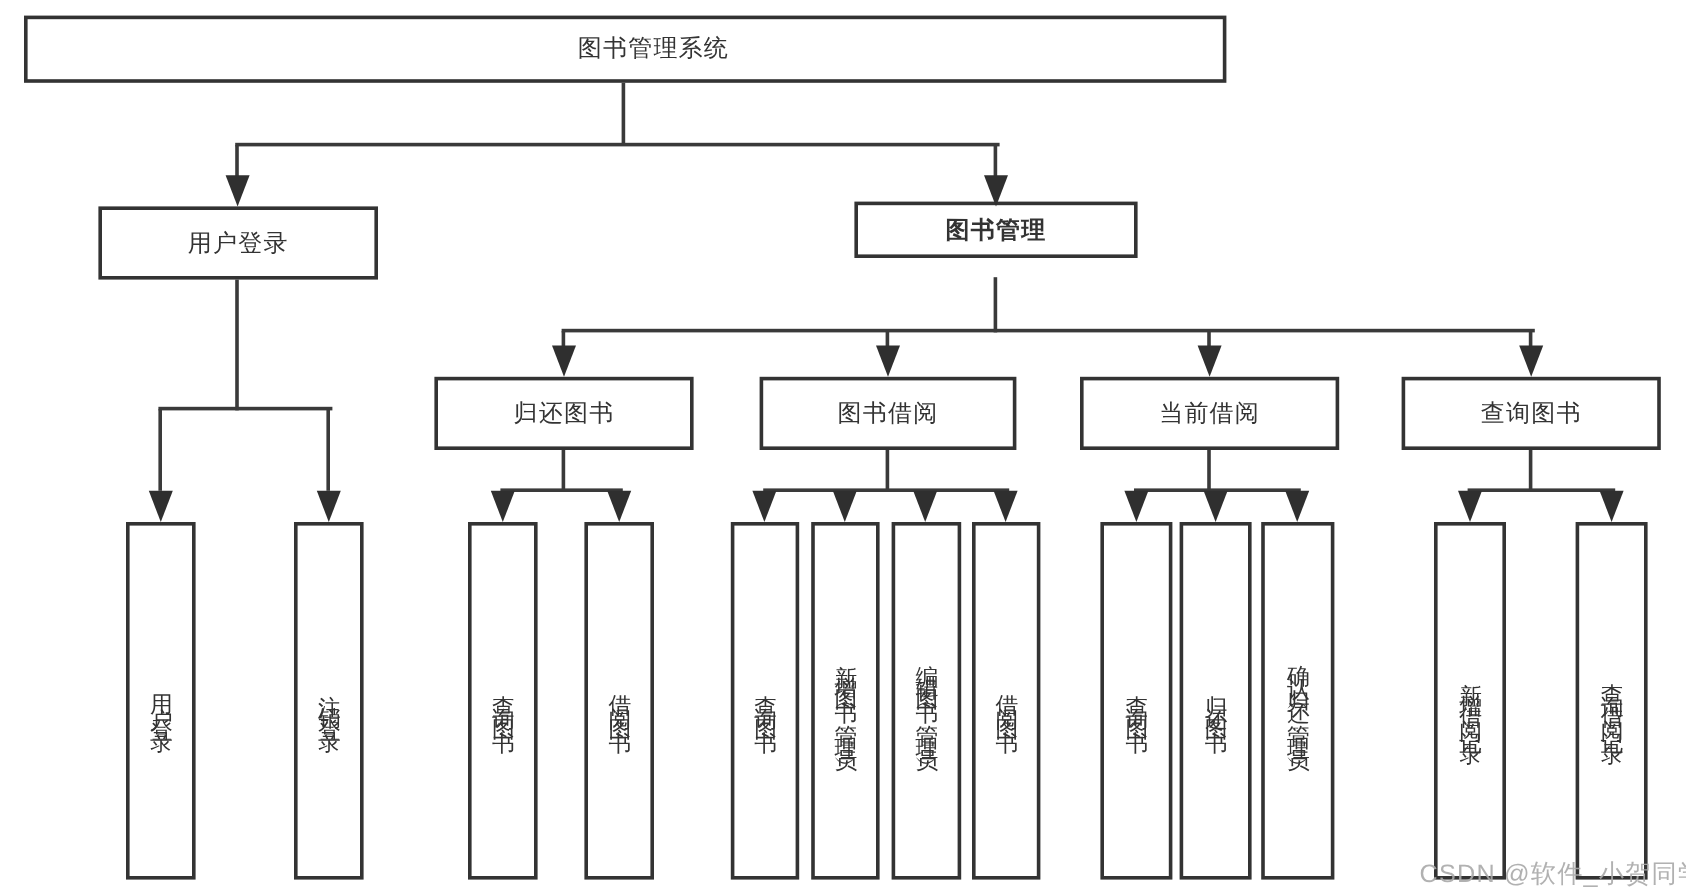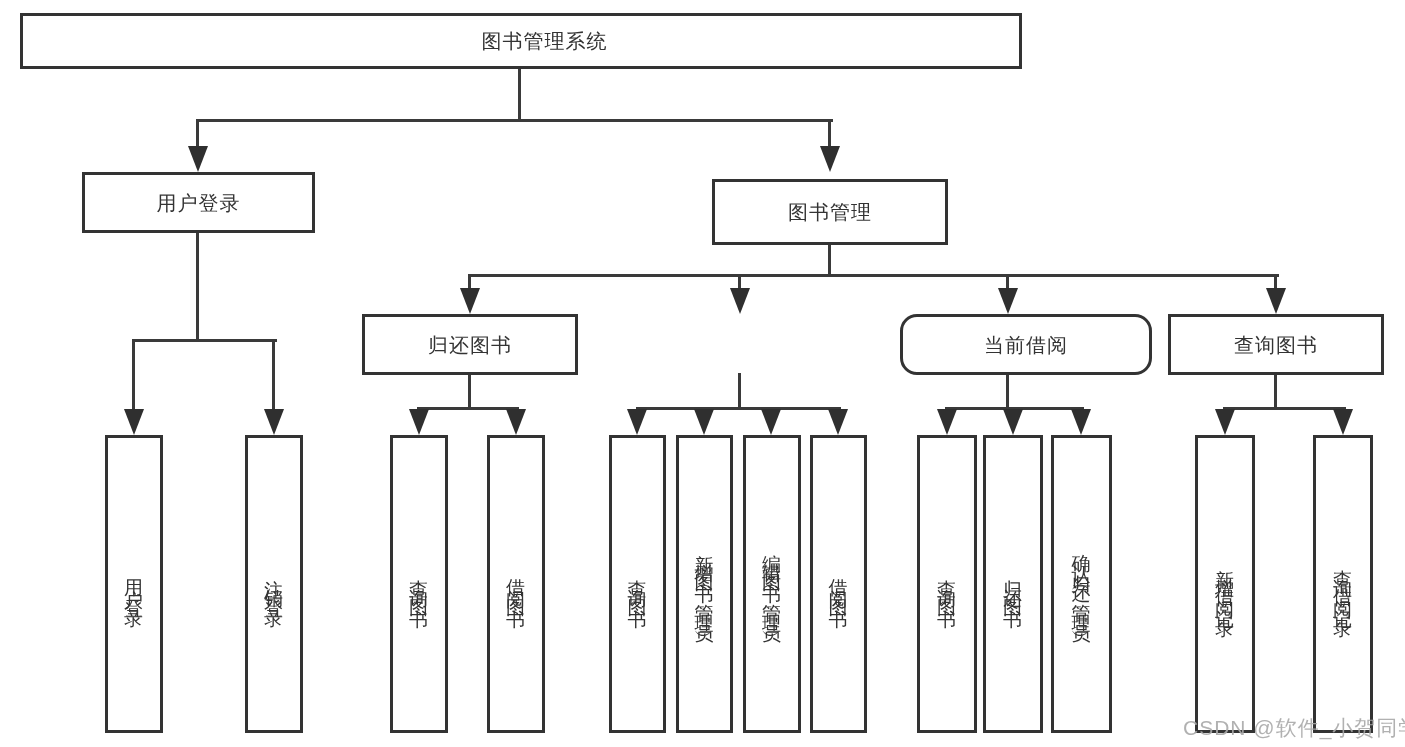--- a/index.html
+++ b/index.html
@@ -117,28 +117,31 @@
   <div class="arw" style="left:1215px; top:409px;"></div>
   <div class="arw" style="left:1333px; top:409px;"></div>
 
   <div class="box h" style="left:20px; top:13px; width:1002px; height:56px;padding-left:47px;">
     <span>图书管理系统</span>
   </div>
 
   <div class="box h" style="left:82px; top:172px; width:233px; height:61px;">
     <span>用户登录</span>
   </div>
-  <div class="box h" style="left:712px; top:179px; width:236px; height:66px;">
+  <div class="box h" style="left:712px; top:168px; width:236px; height:47px;font-weight:bold;">
     <span>图书管理</span>
   </div>
 
   <div class="box h" style="left:362px; top:314px; width:216px; height:61px;">
     <span>归还图书</span>
   </div>
-  <div class="box h" style="left:900px; top:314px; width:252px; height:61px;border-radius:17px;">
+  <div class="box h" style="left:633px; top:314px; width:214px; height:61px;">
+    <span>图书借阅</span>
+  </div>
+  <div class="box h" style="left:900px; top:314px; width:216px; height:61px;">
     <span>当前借阅</span>
   </div>
   <div class="box h" style="left:1168px; top:314px; width:216px; height:61px;">
     <span>查询图书</span>
   </div>
 
   <div class="box v" style="left:105px; top:435px; width:58px; height:298px;">
     <span>用户登录</span>
   </div>
   <div class="box v" style="left:245px; top:435px; width:58px; height:298px;">

